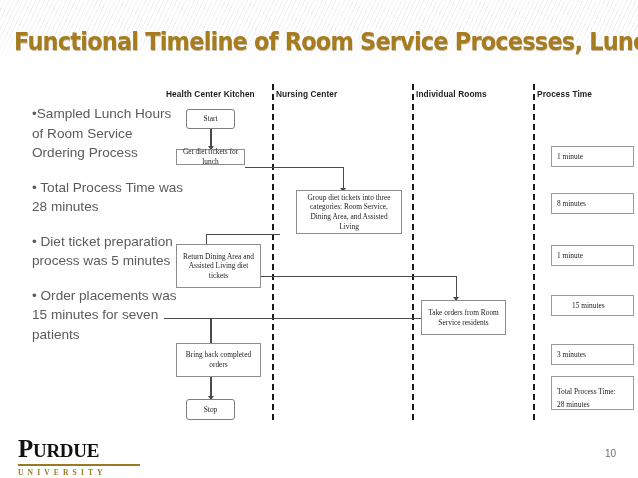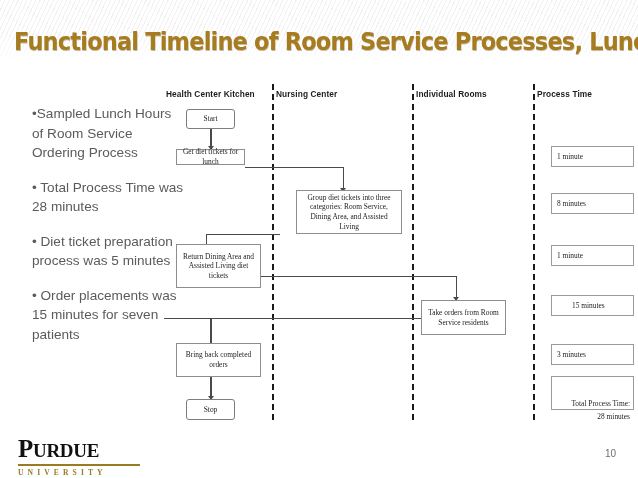--- a/index.html
+++ b/index.html
@@ -85,21 +85,21 @@
     padding:2px 3px;
   }
   .node.term{border-radius:3px;border-color:#7d7d7d;}
   .node.time{
     justify-content:flex-start;
     align-items:center;
     text-align:left;
     padding-left:5px;
     border-color:#9a9a9a;
   }
-  .node.time.total{align-items:flex-end;padding-top:20px;line-height:13px;}
+  .node.time.total{align-items:flex-start;padding-top:8px;line-height:13px;}
 
   
   .seg{position:absolute;background:#4a4a4a;}
   .seg.h{height:1.4px;}
   .seg.v{width:1.4px;}
   .arrow{
     position:absolute;width:0;height:0;
     border-left:3.2px solid transparent;
     border-right:3.2px solid transparent;
     border-top:4.6px solid #4a4a4a;

